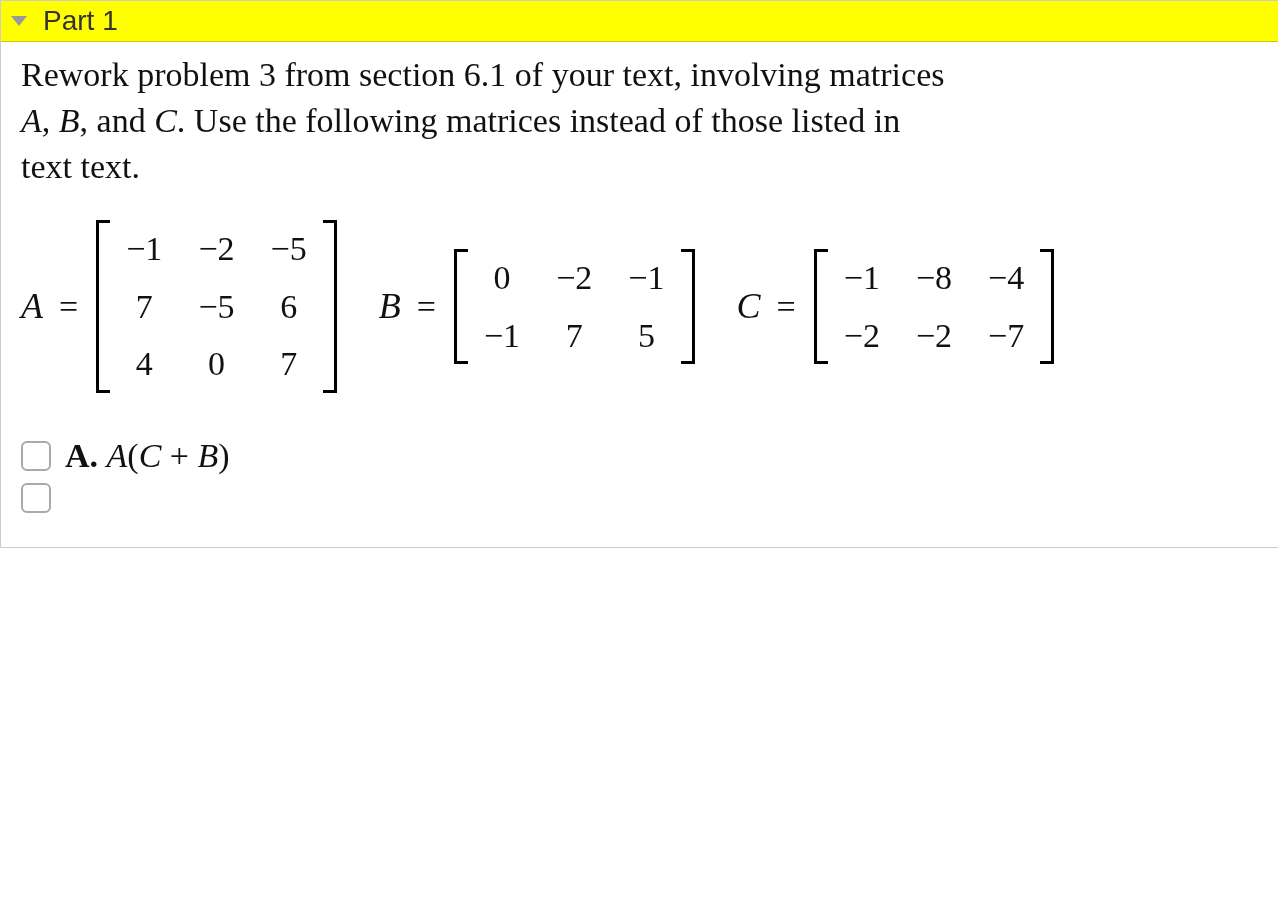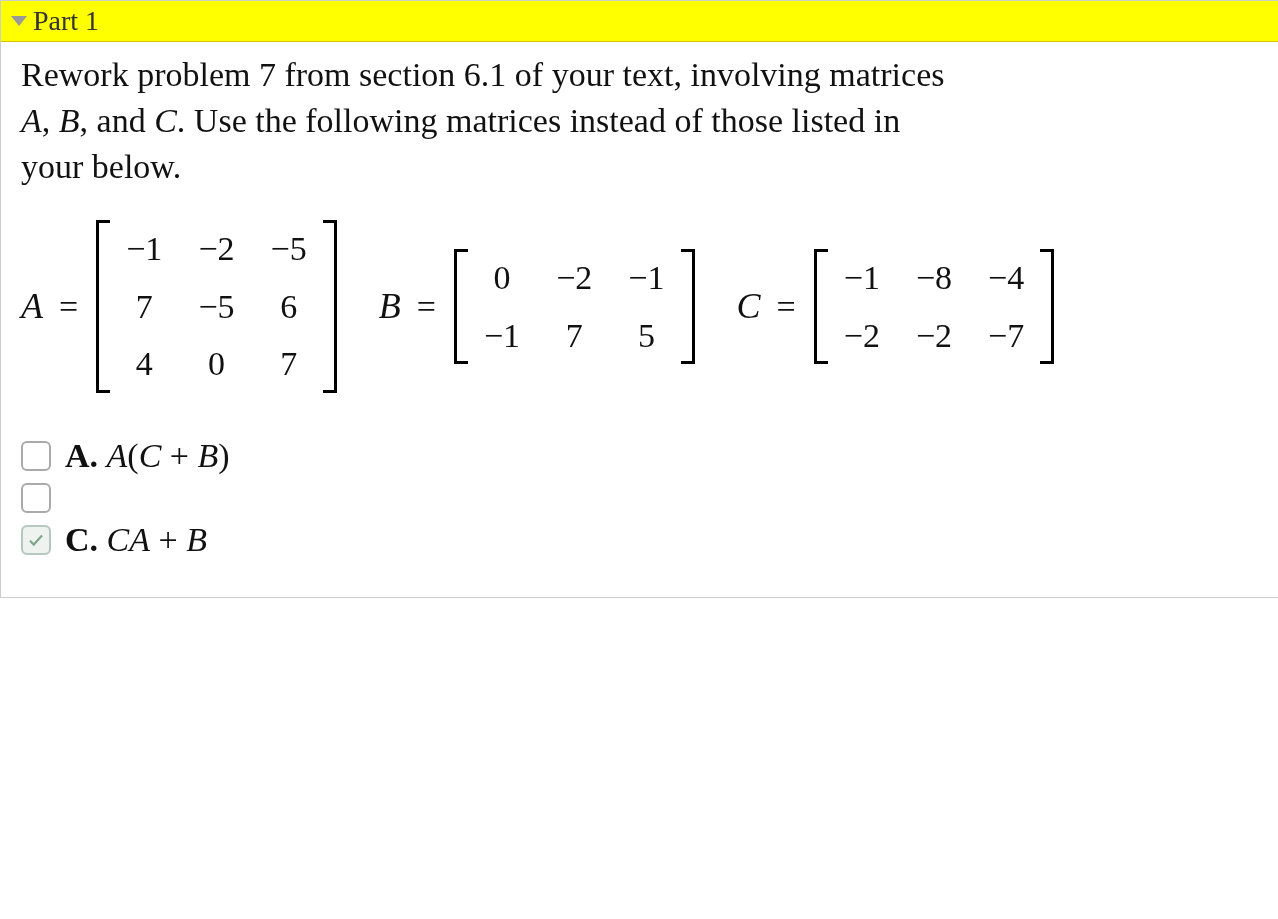--- a/index.html
+++ b/index.html
@@ -1,17 +1,17 @@
 <!DOCTYPE html>
 <html><head>
 <meta charset="utf-8">
 <style>
   html,body{margin:0;padding:0;background:#fff;font-family:Georgia,'Times New Roman',serif;color:#222}
   .page{width:1278px;border:1px solid #ccc}
-  .part-header{background:#ffff00;border-bottom:1px solid #d4c400;padding:4px 10px 4px 10px;font-family:Liberation Serif, serif;font-size:28px;color:#333;display:flex;align-items:center;gap:6px}
+  .part-header{background:#ffff00;border-bottom:1px solid #d4c400;padding:4px 10px 4px 10px;font-family:Liberation Sans, sans-serif;font-size:28px;color:#333;display:flex;align-items:center;gap:16px}
   .part-header .tri{width:0;height:0;border-left:8px solid transparent;border-right:8px solid transparent;border-top:10px solid #999;display:inline-block}
   .body{padding:10px 14px 30px 20px;font-size:34px;line-height:1.35;font-family:Georgia,serif;color:#111}
   .intro{margin-bottom:30px}
   .mi{font-style:italic;font-family:'Times New Roman',serif}
   .matrices{display:flex;align-items:center;gap:40px;margin:30px 0 40px 0;font-family:'Times New Roman',serif;font-size:34px}
   .mat-wrap{display:flex;align-items:center;gap:10px}
   .mat-label{font-style:italic;font-size:36px}
   .eq{font-size:34px;padding:0 6px}
   table.mat{border-collapse:collapse}
   table.mat td{text-align:center;padding:6px 18px;font-size:34px;font-family:'Times New Roman',serif}
@@ -42,23 +42,23 @@
 <div class="page">
 
   <div class="part-header">
     <span class="tri"></span>
     <span>Part 1</span>
   </div>
 
   <div class="body">
 
     <div class="intro">
-      <span>Rework problem 7 from section 6.1 of your text, involving matrices</span><br>
+      <span>Rework problem 3 from section 6.1 of your text, involving matrices</span><br>
       <span class="mi">A</span><span>, </span><span class="mi">B</span><span>, and </span><span class="mi">C</span><span>. Use the following matrices instead of those listed in</span><br>
-      <span>your below.</span>
+      <span>text text.</span>
     </div>
 
     <div class="matrices">
 
       <div class="mat-wrap">
         <span class="mat-label mi">A</span>
         <span class="eq">=</span>
         <div class="mat-outer">
           <div class="br-l">
               <span class="cap-b"></span>
@@ -152,27 +152,19 @@
     </span>
     <span class="lab"><span class="bold letter">A.</span> <span class="expr"><span class="mi">A</span>(<span class="mi">C</span> + <span class="mi">B</span>)</span></span>
   </div>
 
   <div class="opt">
     <span class="cb">
       
     </span>
   </div>
 
-  <div class="opt">
-    <span class="cb checked">
-      <svg viewBox="0 0 24 24">
-                <polyline points="4 13 9 18 20 6"></polyline>
-              </svg>
-    </span>
-    <span class="lab"><span class="bold letter">C.</span> <span class="expr"><span class="mi">C</span><span class="mi">A</span> + <span class="mi">B</span></span></span>
-  </div>
 
 
 </div>
     </div>
 
   </div>
 </div>
 
 </body></html>

